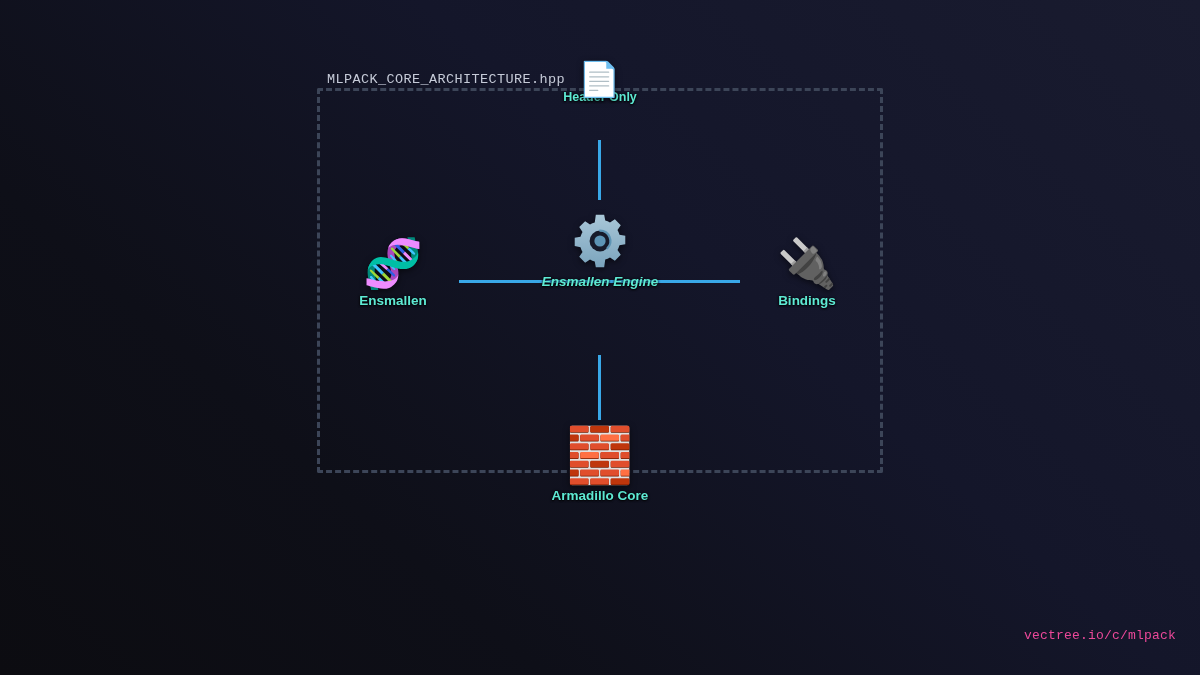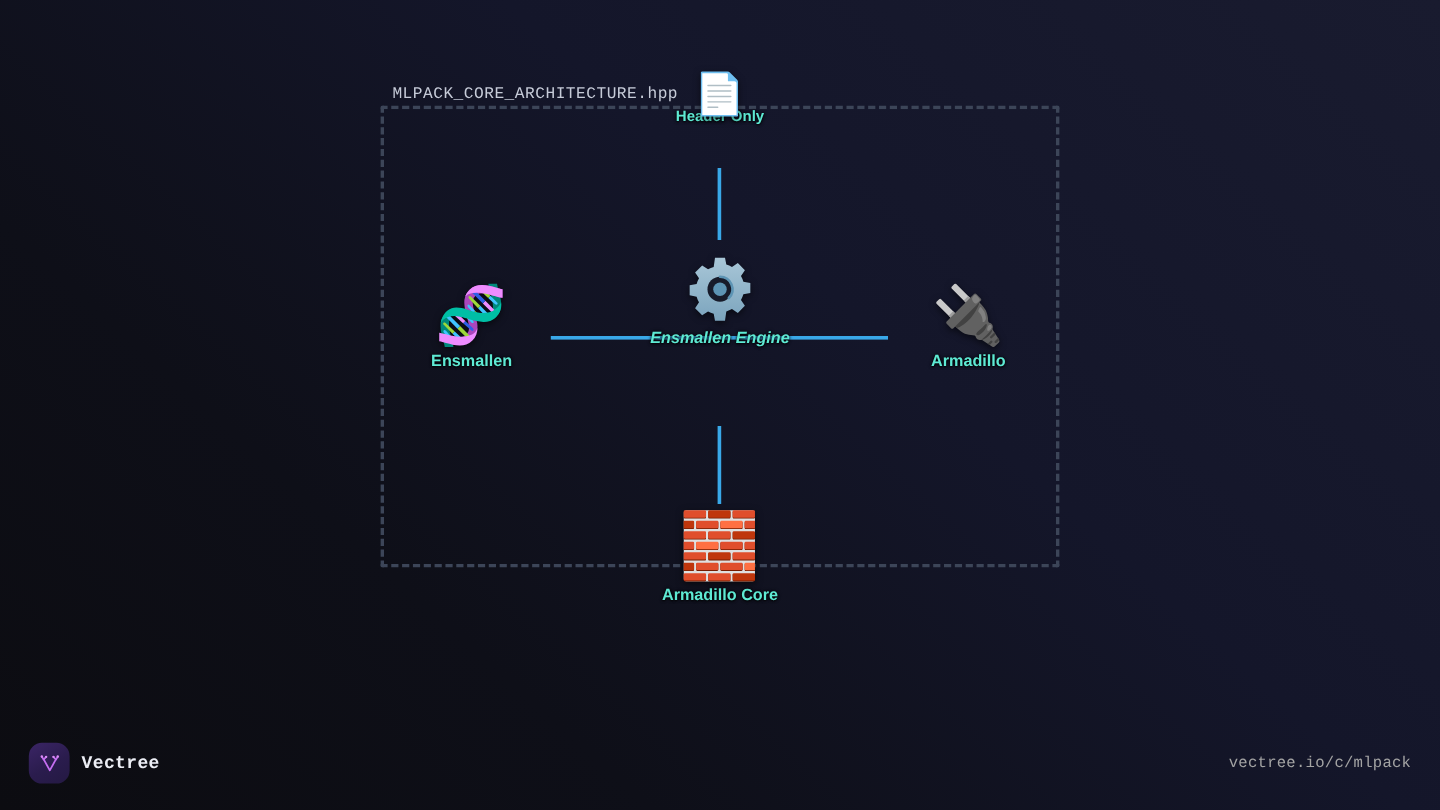--- a/index.html
+++ b/index.html
@@ -139,21 +139,21 @@
     color:#ffffff;
     letter-spacing:0px;
     line-height:1.05;
   }
 
   #site-url {
     position:absolute;
     right:24px; bottom:32px;
     font-family:"Liberation Mono", monospace;
     font-size:13px;
-    color:#a3a3a3;
+    color:#ec4899;
     letter-spacing:0.2px;
   }
 </style>
 </head>
 <body>
 
 <div id="stage">
 
   <div id="boundary"></div>
 
@@ -187,46 +187,26 @@
     <span class="caption">Ensmallen Engine</span>
   </div>
 
   <div class="node" id="node-algorithms">
     <span class="glyph">🧬</span>
     <span class="caption">Ensmallen</span>
   </div>
 
   <div class="node" id="node-bindings">
     <span class="glyph">🔌</span>
-    <span class="caption">Armadillo</span>
+    <span class="caption">Bindings</span>
   </div>
 
   <div class="node" id="node-armadillo">
     <span class="glyph">🧱</span>
     <span class="caption">Armadillo Core</span>
   </div>
 
 </div>
 
 <div id="brand">
-  <div id="brand-row">
-    <span id="brand-logo">
-      <svg width="21" height="21" viewBox="0 0 24 24" aria-hidden="true">
-        <g stroke="#c46ef0" stroke-width="1.7" fill="none" stroke-linecap="round" stroke-linejoin="round">
-          <path d="M6.2 7.8 L12 18.2 L17.8 7.8"></path>
-          <path d="M6.2 7.8 L4.4 5.2"></path>
-          <path d="M6.2 7.8 L8.4 5.6"></path>
-          <path d="M17.8 7.8 L19.6 5.2"></path>
-          <path d="M17.8 7.8 L15.6 5.6"></path>
-        </g>
-        <g fill="#d98bf5">
-          <circle cx="4.4" cy="5.0" r="1.15"></circle>
-          <circle cx="8.5" cy="5.4" r="1.15"></circle>
-          <circle cx="19.6" cy="5.0" r="1.15"></circle>
-          <circle cx="15.5" cy="5.4" r="1.15"></circle>
-        </g>
-      </svg>
-    </span>
-    <span id="brand-name">Vectree</span>
-  </div>
 </div>
 
 <div id="site-url">vectree.io/c/mlpack</div>
 
 </body></html>

